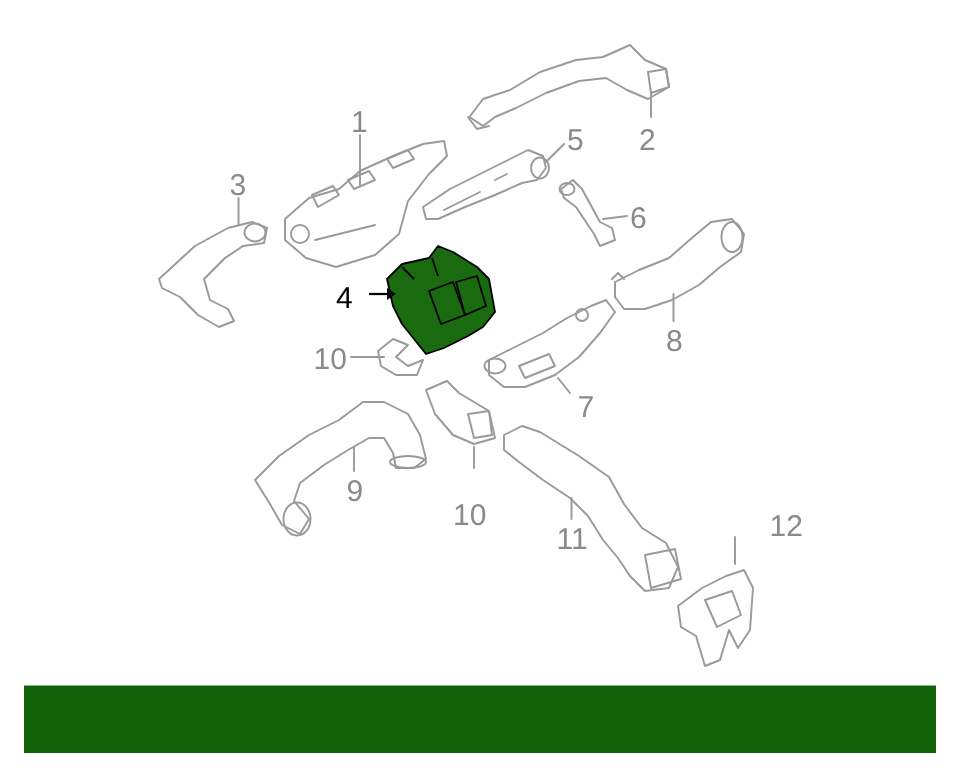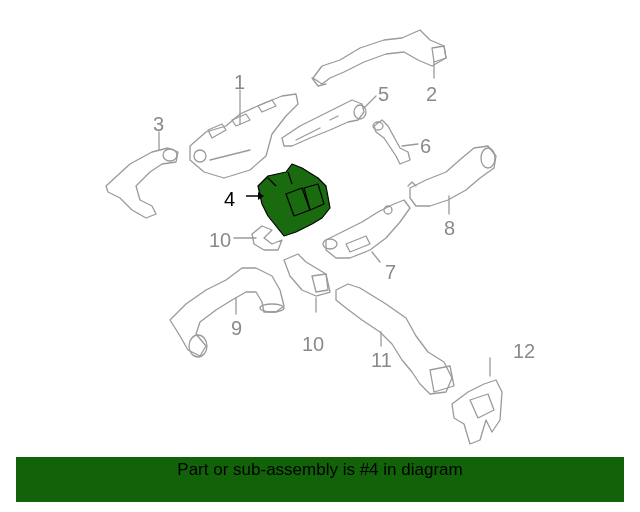--- a/index.html
+++ b/index.html
@@ -120,14 +120,13 @@
     <span class="callout" style="left: 385px; top: 262px;">7</span>
     <span class="callout" style="left: 444px; top: 218px;">8</span>
     <span class="callout" style="left: 231px; top: 318px;">9</span>
     <span class="callout" style="left: 302px; top: 334px;">10</span>
     <span class="callout" style="left: 371px; top: 350px;">11</span>
     <span class="callout" style="left: 482px; top: 341px; margin-left: 31px;">12</span>
     <span class="callout" style="left: 209px; top: 230px;">10</span>
   </div>
 
 <div id="banner" style="background: rgb(17, 98, 8);">
-  <div>Part or sub-assembly is #4 in diagram</div>
 </div>
 
 </body></html>

